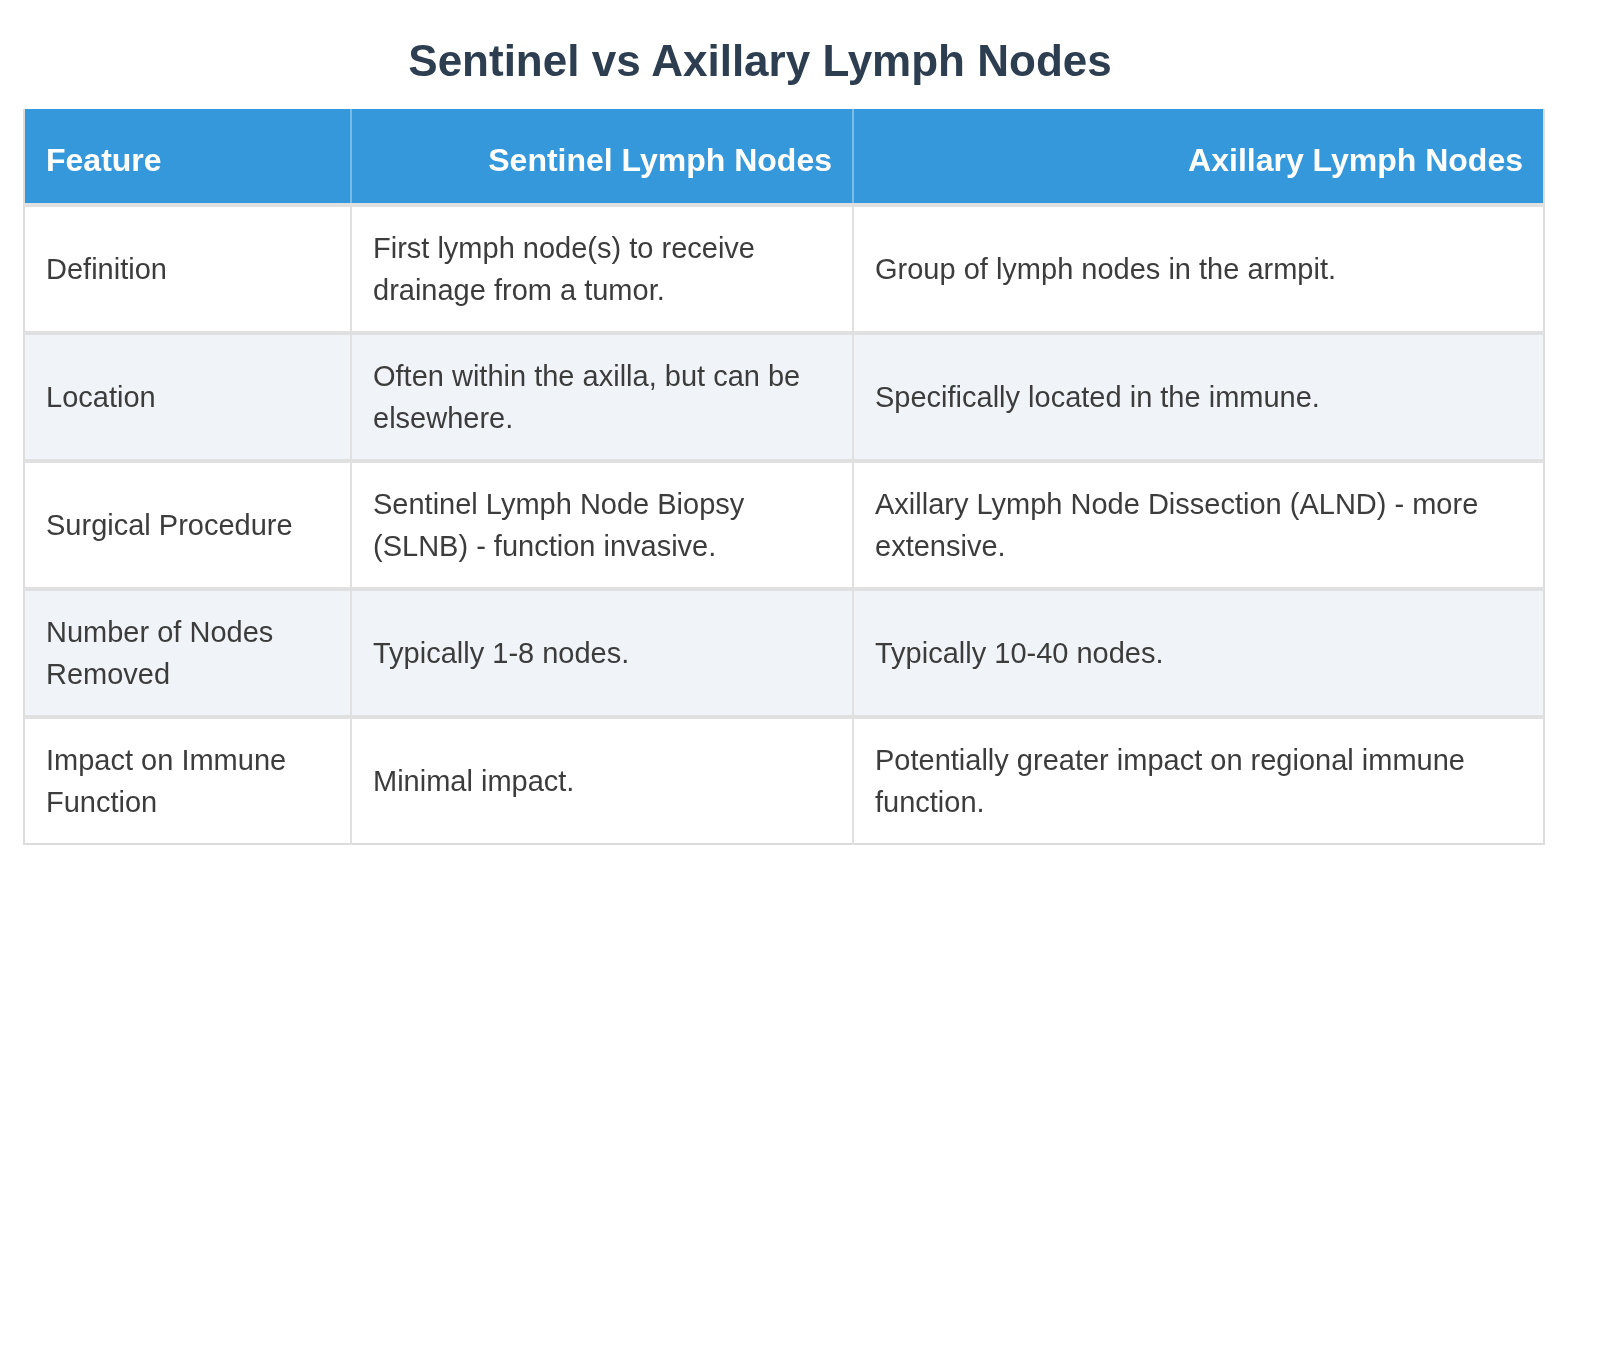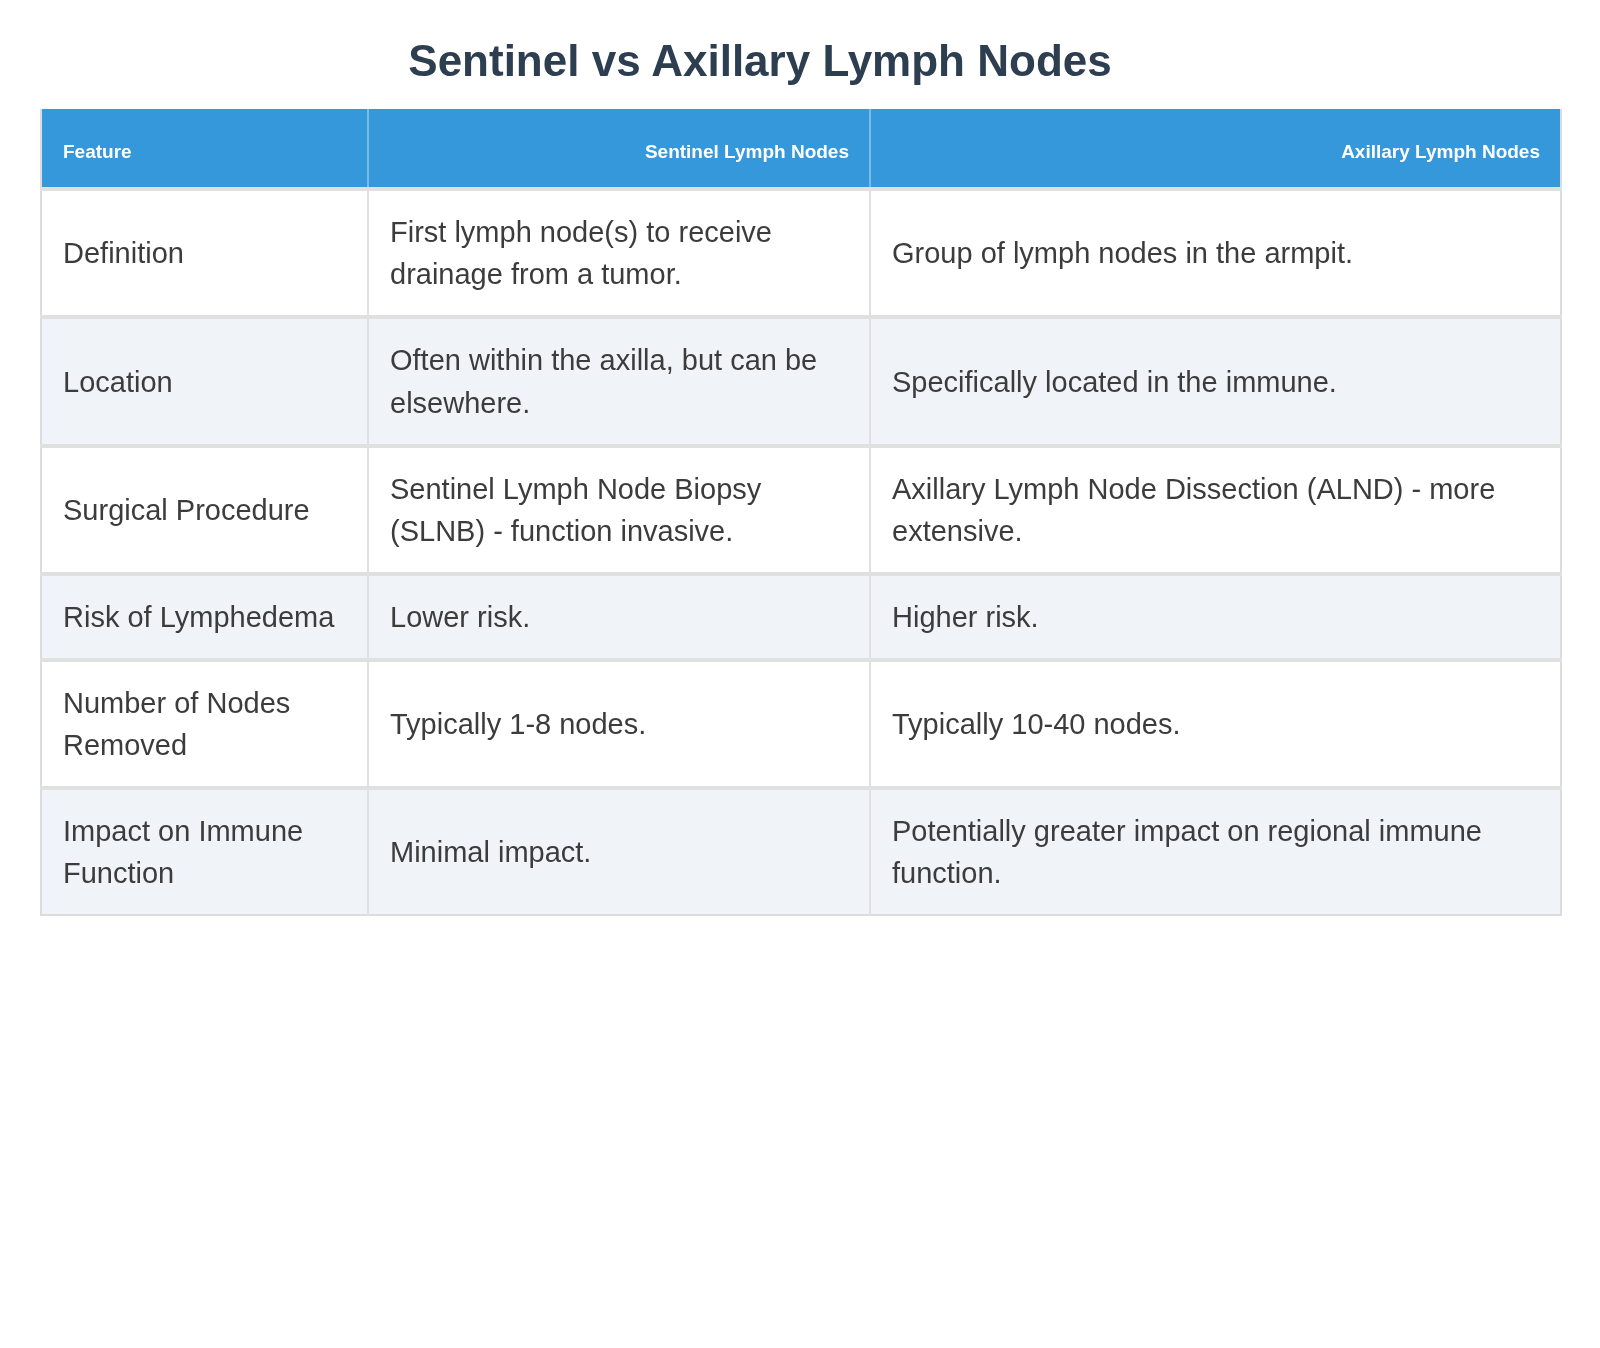--- a/index.html
+++ b/index.html
@@ -17,21 +17,21 @@
     margin: 0;
     padding: 0;
     background: var(--page-bg);
     font-family: "Liberation Sans", "DejaVu Sans", sans-serif;
   }
 
   .page {
     width: 1520px;
     height: 1348px;
     box-sizing: border-box;
-    padding: 0 40px;
+    padding: 0 23px;
     background: var(--page-bg);
   }
 
   .page-title {
     margin: 0;
     padding: 36px 0 22px 0;
     text-align: center;
     font-size: 44px;
     font-weight: bold;
     color: var(--title-text);
@@ -47,21 +47,21 @@
     border-top: none;
   }
 
   col.c-feature  { width: 327px; }
   col.c-sentinel { width: 502px; }
   col.c-axillary { width: 691px; }
 
   thead th {
     background: var(--header-bg);
     color: var(--header-text);
-    font-size: 19px;
+    font-size: 32px;
     font-weight: bold;
     text-align: left;
     vertical-align: bottom;
     padding: 32px 20px 24px 21px;
     line-height: 1.2;
   }
 
   thead th + th {
     border-left: 2px solid var(--header-divider);
     text-align: right;
@@ -117,25 +117,20 @@
     <td>Location</td>
     <td>Often within the axilla, but can be elsewhere.</td>
     <td>Specifically located in the immune.</td>
   </tr>
         <tr>
     <td>Surgical Procedure</td>
     <td>Sentinel Lymph Node Biopsy (SLNB) - function invasive.</td>
     <td>Axillary Lymph Node Dissection (ALND) - more extensive.</td>
   </tr>
         <tr>
-    <td>Risk of Lymphedema</td>
-    <td>Lower risk.</td>
-    <td>Higher risk.</td>
-  </tr>
-        <tr>
     <td>Number of Nodes Removed</td>
     <td>Typically 1-8 nodes.</td>
     <td>Typically 10-40 nodes.</td>
   </tr>
         <tr>
     <td>Impact on Immune Function</td>
     <td>Minimal impact.</td>
     <td>Potentially greater impact on regional immune function.</td>
   </tr>
       </tbody>

